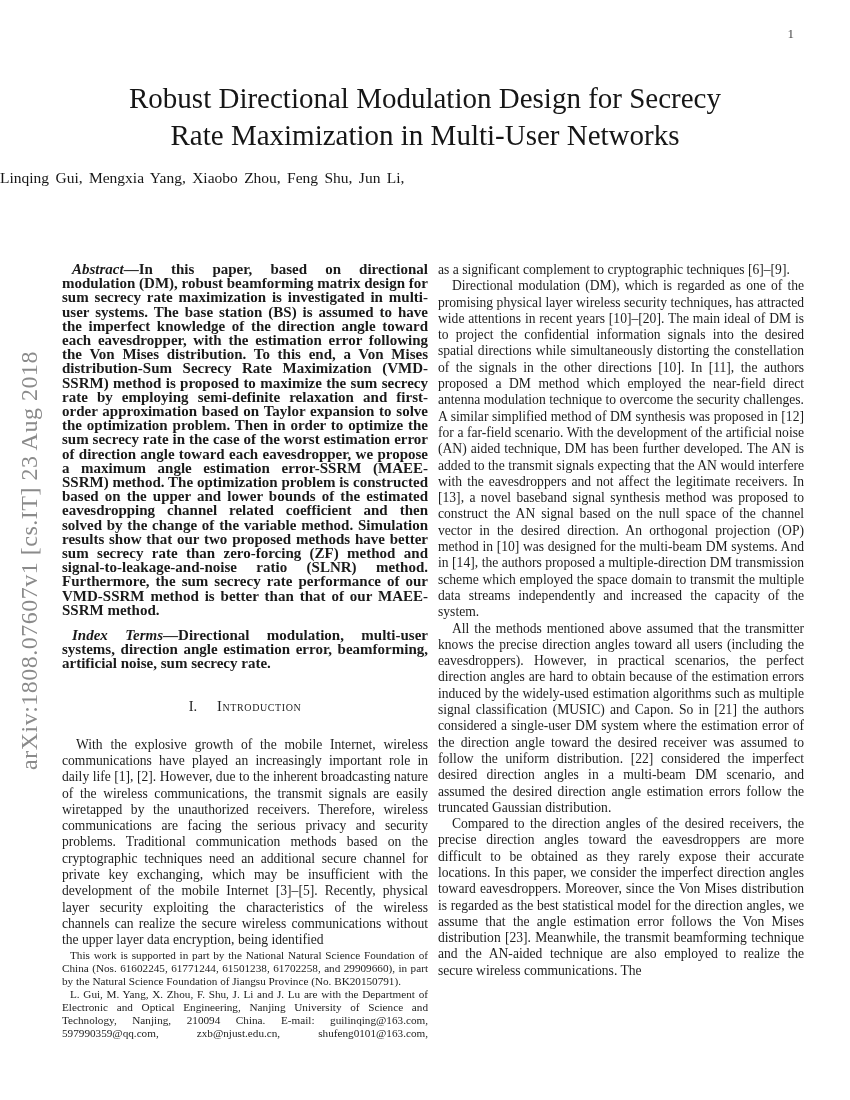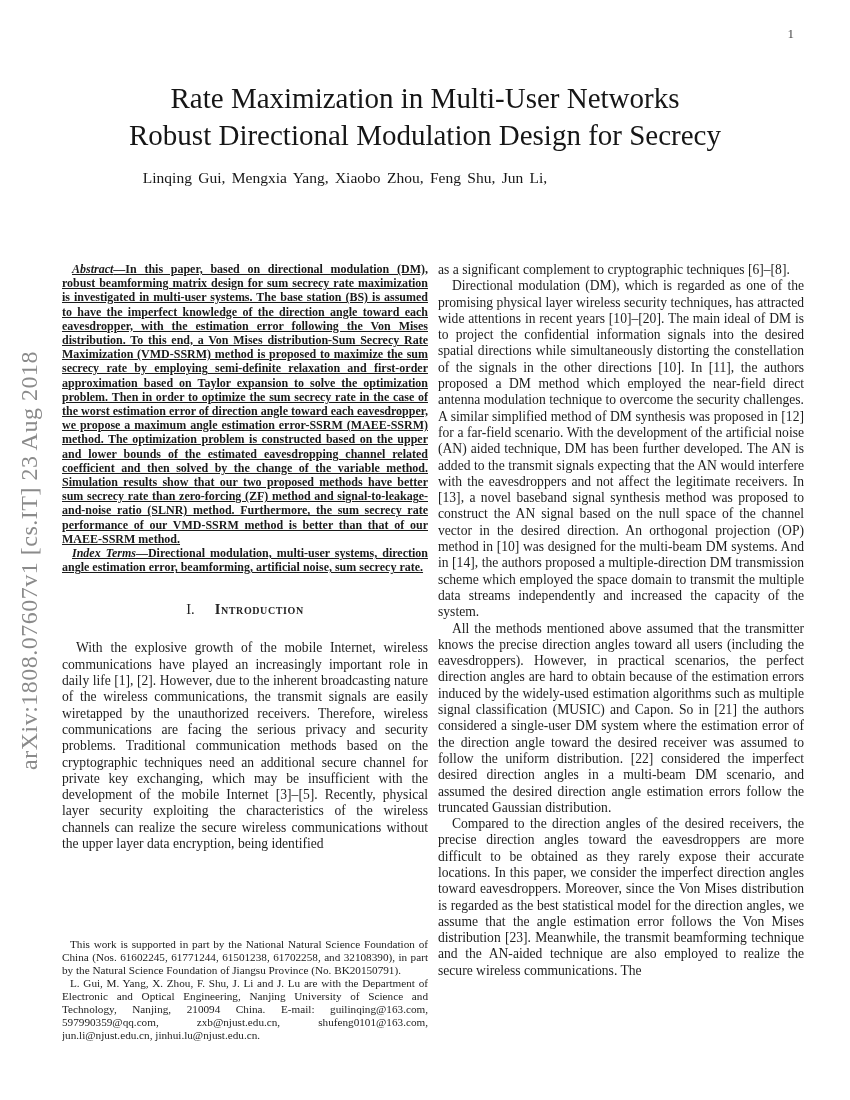--- a/index.html
+++ b/index.html
@@ -28,56 +28,54 @@
     text-align: center;
   }
   .title-block {
     position: absolute; top: 80px; left: 0; width: 850px;
     text-align: center;
     font-size: 29px; line-height: 37px;
     color: #161616;
   }
   .authors-block {
     position: absolute; top: 166px; left: 0; width: 690px;
-    text-align: center;
+    text-align: left;
     font-size: 15.5px; line-height: 23px;
     word-spacing: 2.5px;
     color: #161616;
   }
   .authors-block .ital { font-style: italic; }
   .columns {
     position: absolute; top: 262px; left: 62px;
     width: 742px; height: 780px;
     display: grid;
     grid-template-columns: 366px 366px;
     column-gap: 10px;
     overflow: hidden;
   }
   .col { display: flex; flex-direction: column; }
   p { margin: 0; text-align: justify; }
   .abstract-para, .index-para {
     font-weight: bold;
-    font-size: 12px; line-height: 14.2px;
+    font-size: 15px; line-height: 14.2px;
     text-indent: 10px;
     color: #1a1a1a;
-    text-decoration: underline;
   }
-  .index-para { }
+  .index-para { margin-top: 11px; }
   .lead-label { font-style: italic; }
   .section-heading {
     margin-top: 27px;
     text-align: center;
     font-size: 14.5px;
     color: #222;
   }
   .section-heading .sc {
     font-variant: small-caps;
     letter-spacing: 0.6px;
     margin-left: 20px;
-    font-weight: bold;
   }
   .body-para {
     font-size: 13.6px; line-height: 16.3px;
     text-indent: 14px;
     color: #1d1d1d;
   }
   .first-after-heading { margin-top: 22px; }
   .no-indent { text-indent: 0; }
   .footnote-block {
     margin-top: auto;
@@ -87,47 +85,47 @@
   .footnote-block p { text-indent: 8px; text-align: justify; }
 </style>
 </head>
 <body>
 
 <div class="page-number">1</div>
 
 <div class="arxiv-stamp">arXiv:1808.07607v1  [cs.IT]  23 Aug 2018</div>
 
 <div class="title-block">
+  <div>Robust Directional Modulation Design for Secrecy</div>
   <div>Rate Maximization in Multi-User Networks</div>
-  <div>Robust Directional Modulation Design for Secrecy</div>
 </div>
 
 <div class="authors-block">
   <div>Linqing Gui,  Mengxia Yang,  Xiaobo Zhou,  Feng Shu,  Jun Li,</div>
 </div>
 
 <div class="columns">
 
   <div class="col">
     <p class="abstract-para">
       <span class="lead-label">Abstract</span><span>—In this paper, based on directional modulation (DM), robust beamforming matrix design for sum secrecy rate maximization is investigated in multi-user systems. The base station (BS) is assumed to have the imperfect knowledge of the direction angle toward each eavesdropper, with the estimation error following the Von Mises distribution. To this end, a Von Mises distribution-Sum Secrecy Rate Maximization (VMD-SSRM) method is proposed to maximize the sum secrecy rate by employing semi-definite relaxation and first-order approximation based on Taylor expansion to solve the optimization problem. Then in order to optimize the sum secrecy rate in the case of the worst estimation error of direction angle toward each eavesdropper, we propose a maximum angle estimation error-SSRM (MAEE-SSRM) method. The optimization problem is constructed based on the upper and lower bounds of the estimated eavesdropping channel related coefficient and then solved by the change of the variable method. Simulation results show that our two proposed methods have better sum secrecy rate than zero-forcing (ZF) method and signal-to-leakage-and-noise ratio (SLNR) method. Furthermore, the sum secrecy rate performance of our VMD-SSRM method is better than that of our MAEE-SSRM method.</span>
     </p>
     <p class="index-para">
       <span class="lead-label">Index Terms</span><span>—Directional modulation, multi-user systems, direction angle estimation error, beamforming, artificial noise, sum secrecy rate.</span>
     </p>
     <div class="section-heading">
       <span>I.</span><span class="sc">Introduction</span>
     </div>
     <p class="body-para first-after-heading">With the explosive growth of the mobile Internet, wireless communications have played an increasingly important role in daily life [1], [2]. However, due to the inherent broadcasting nature of the wireless communications, the transmit signals are easily wiretapped by the unauthorized receivers. Therefore, wireless communications are facing the serious privacy and security problems. Traditional communication methods based on the cryptographic techniques need an additional secure channel for private key exchanging, which may be insufficient with the development of the mobile Internet [3]–[5]. Recently, physical layer security exploiting the characteristics of the wireless channels can realize the secure wireless communications without the upper layer data encryption, being identified</p>
     <div class="footnote-block">
-      <p>This work is supported in part by the National Natural Science Foundation of China (Nos. 61602245, 61771244, 61501238, 61702258, and 32108390), in part by the Natural Science Foundation of Jiangsu Province (No. BK20150791).</p>
+      <p>This work is supported in part by the National Natural Science Foundation of China (Nos. 61602245, 61771244, 61501238, 61702258, and 29909660), in part by the Natural Science Foundation of Jiangsu Province (No. BK20150791).</p>
       <p>L. Gui, M. Yang, X. Zhou, F. Shu, J. Li and J. Lu are with the Department of Electronic and Optical Engineering, Nanjing University of Science and Technology, Nanjing, 210094 China. E-mail: guilinqing@163.com, 597990359@qq.com, zxb@njust.edu.cn, shufeng0101@163.com, jun.li@njust.edu.cn, jinhui.lu@njust.edu.cn.</p>
     </div>
   </div>
 
   <div class="col">
-    <p class="body-para no-indent">as a significant complement to cryptographic techniques [6]–[8].</p>
+    <p class="body-para no-indent">as a significant complement to cryptographic techniques [6]–[9].</p>
     <p class="body-para">Directional modulation (DM), which is regarded as one of the promising physical layer wireless security techniques, has attracted wide attentions in recent years [10]–[20]. The main ideal of DM is to project the confidential information signals into the desired spatial directions while simultaneously distorting the constellation of the signals in the other directions [10]. In [11], the authors proposed a DM method which employed the near-field direct antenna modulation technique to overcome the security challenges. A similar simplified method of DM synthesis was proposed in [12] for a far-field scenario. With the development of the artificial noise (AN) aided technique, DM has been further developed. The AN is added to the transmit signals expecting that the AN would interfere with the eavesdroppers and not affect the legitimate receivers. In [13], a novel baseband signal synthesis method was proposed to construct the AN signal based on the null space of the channel vector in the desired direction. An orthogonal projection (OP) method in [10] was designed for the multi-beam DM systems. And in [14], the authors proposed a multiple-direction DM transmission scheme which employed the space domain to transmit the multiple data streams independently and increased the capacity of the system.</p>
     <p class="body-para">All the methods mentioned above assumed that the transmitter knows the precise direction angles toward all users (including the eavesdroppers). However, in practical scenarios, the perfect direction angles are hard to obtain because of the estimation errors induced by the widely-used estimation algorithms such as multiple signal classification (MUSIC) and Capon. So in [21] the authors considered a single-user DM system where the estimation error of the direction angle toward the desired receiver was assumed to follow the uniform distribution. [22] considered the imperfect desired direction angles in a multi-beam DM scenario, and assumed the desired direction angle estimation errors follow the truncated Gaussian distribution.</p>
     <p class="body-para">Compared to the direction angles of the desired receivers, the precise direction angles toward the eavesdroppers are more difficult to be obtained as they rarely expose their accurate locations. In this paper, we consider the imperfect direction angles toward eavesdroppers. Moreover, since the Von Mises distribution is regarded as the best statistical model for the direction angles, we assume that the angle estimation error follows the Von Mises distribution [23]. Meanwhile, the transmit beamforming technique and the AN-aided technique are also employed to realize the secure wireless communications. The</p>
   </div>
 
 </div>
 
 </body></html>

